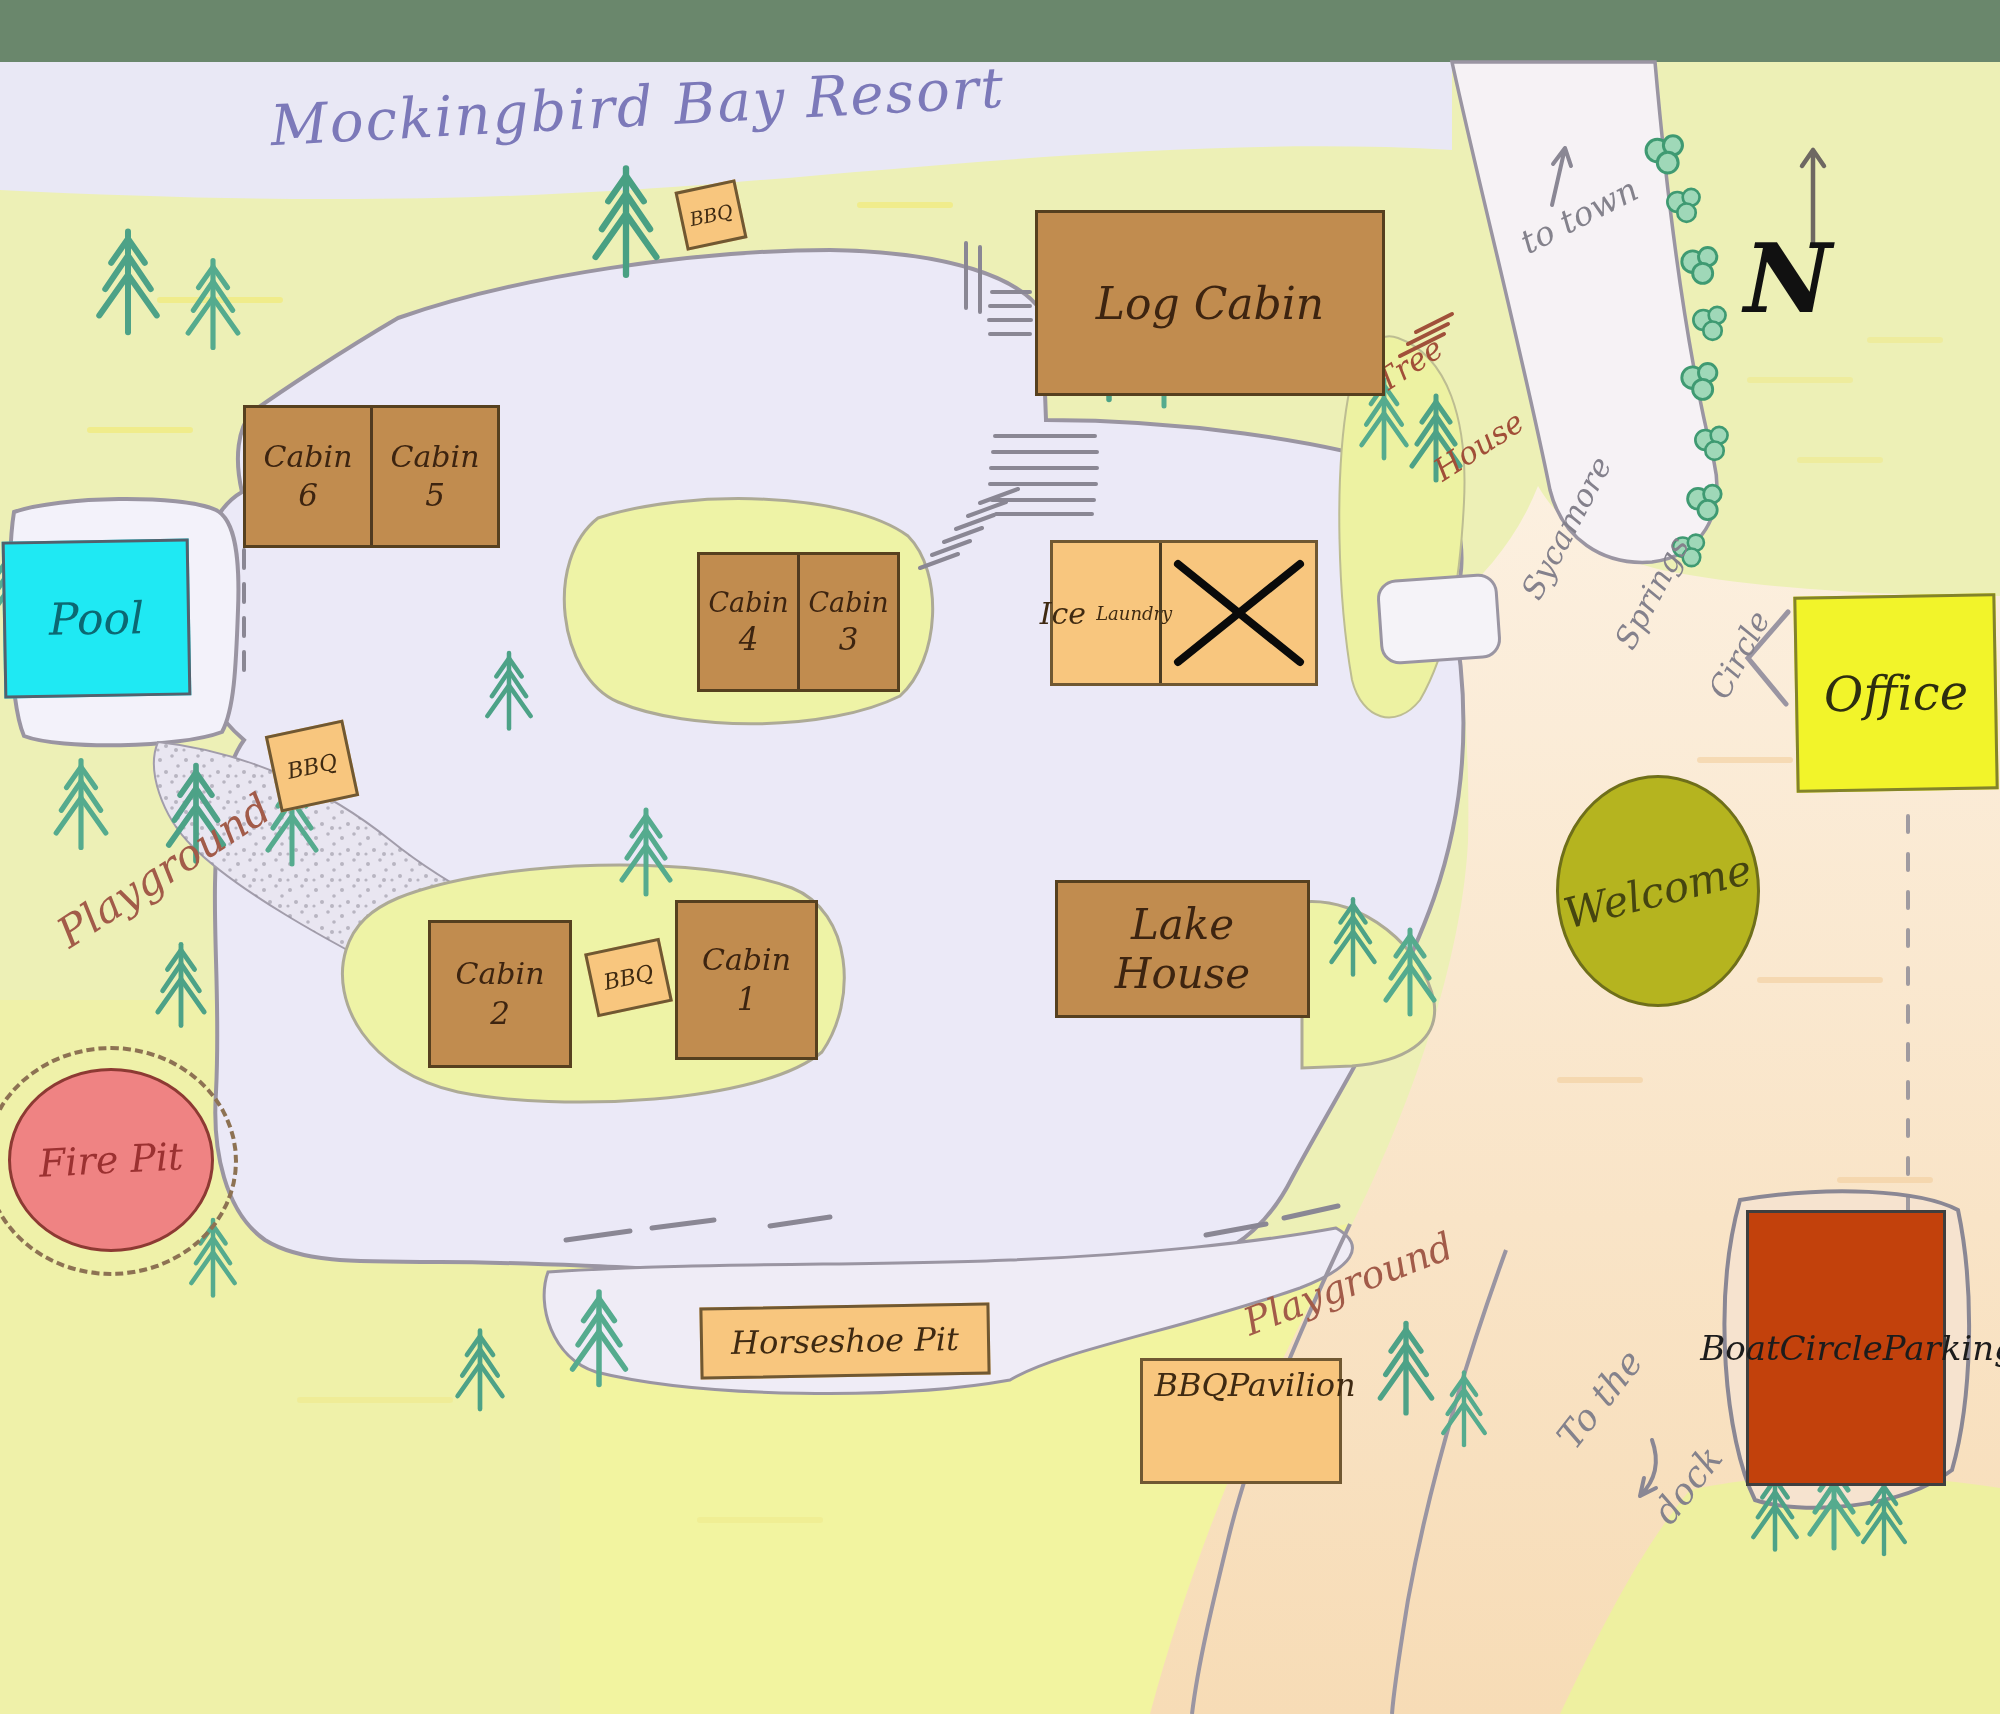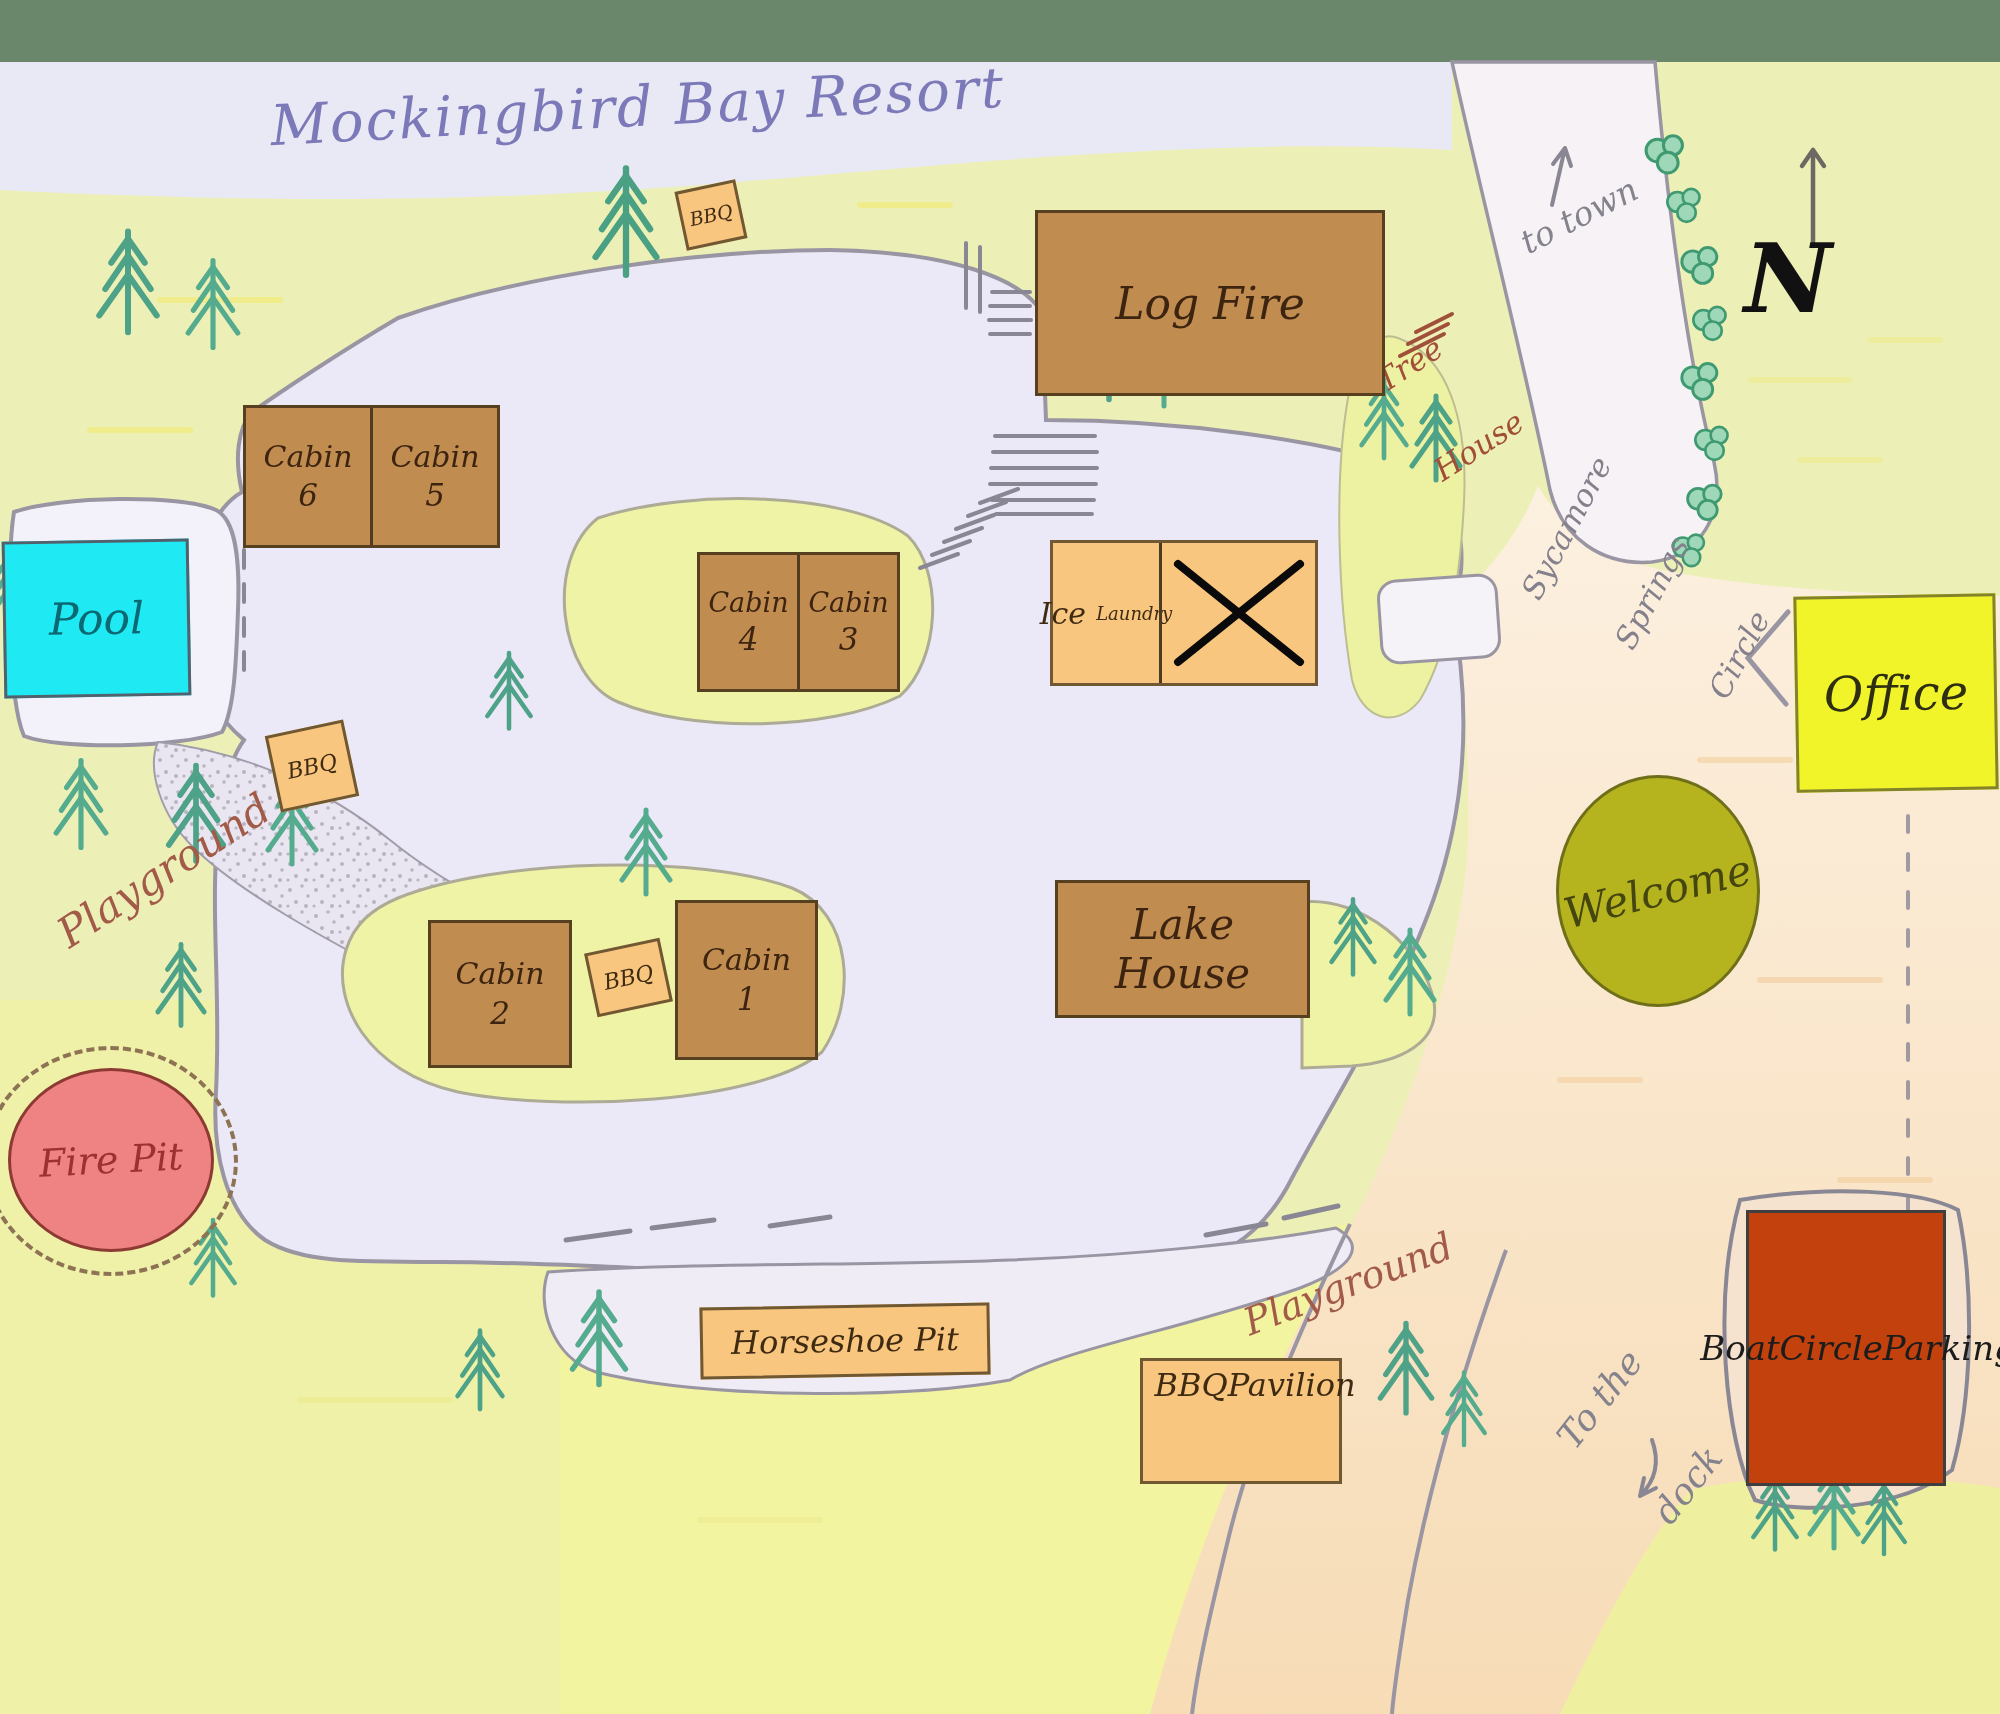--- a/index.html
+++ b/index.html
@@ -188,21 +188,21 @@
 
 <div class="hand-label hand" style="left:42px;top:846px;font-size:42px;color:#a25b49;transform:rotate(-33deg);">Playground</div>
 
 <div class="hand-label hand" style="left:1238px;top:1262px;font-size:38px;color:#a25b49;transform:rotate(-21deg);">Playground</div>
 
 <div class="hand-label hand" style="left:1575px;top:1282px;font-size:36px;color:#84828c;transform:rotate(-52deg);">
   <span class="ln">To the</span>
   <span class="ln">dock</span>
 </div>
 
-<div class="bld brown" style="left:1035px;top:210px;width:350px;height:186px;font-size:44px;">Log Fire</div>
+<div class="bld brown" style="left:1035px;top:210px;width:350px;height:186px;font-size:44px;">Log Cabin</div>
 
 <div class="bld brown pair" style="left:243px;top:405px;width:257px;height:143px;">
   <div class="cell">
     <span class="cword">Cabin</span>
     <span class="cnum">6</span>
   </div>
   <div class="cell">
     <span class="cword">Cabin</span>
     <span class="cnum">5</span>
   </div>

